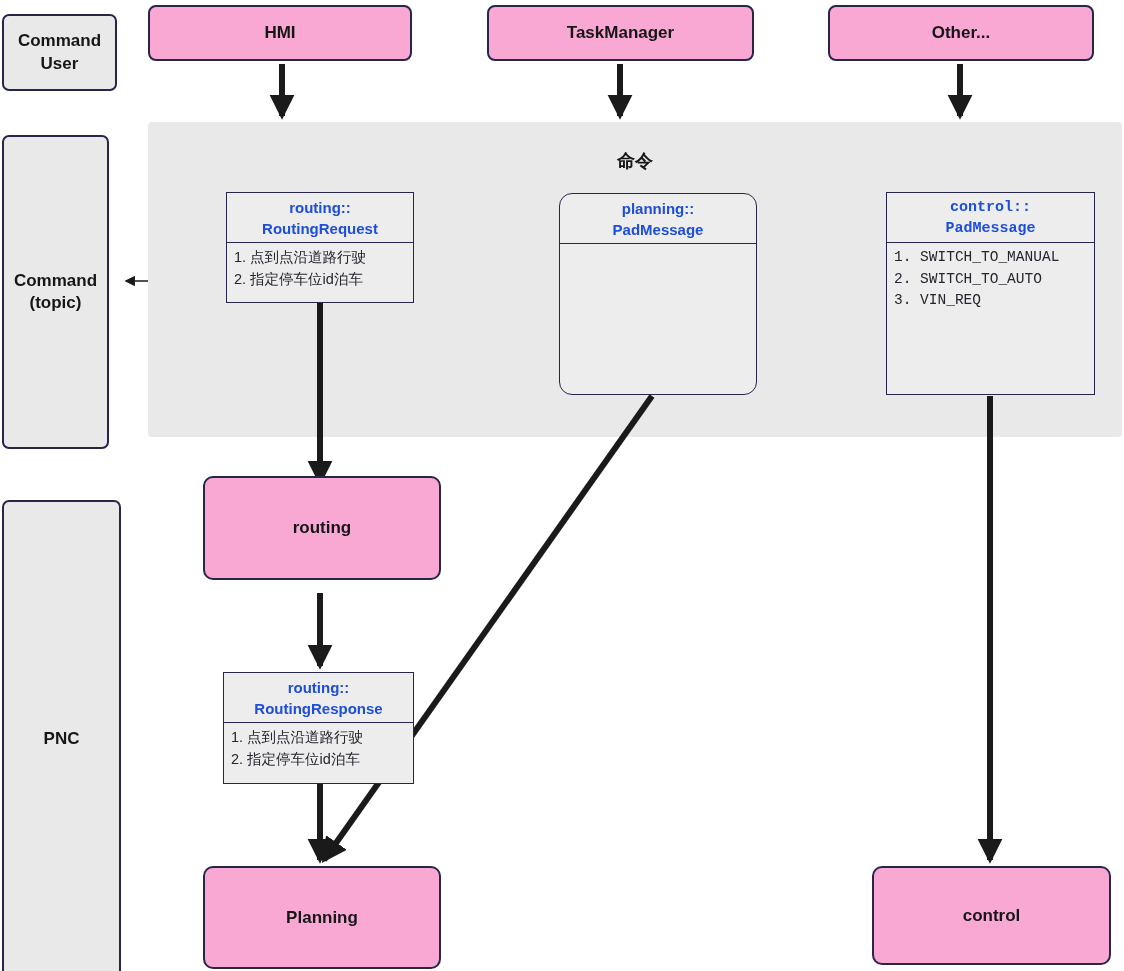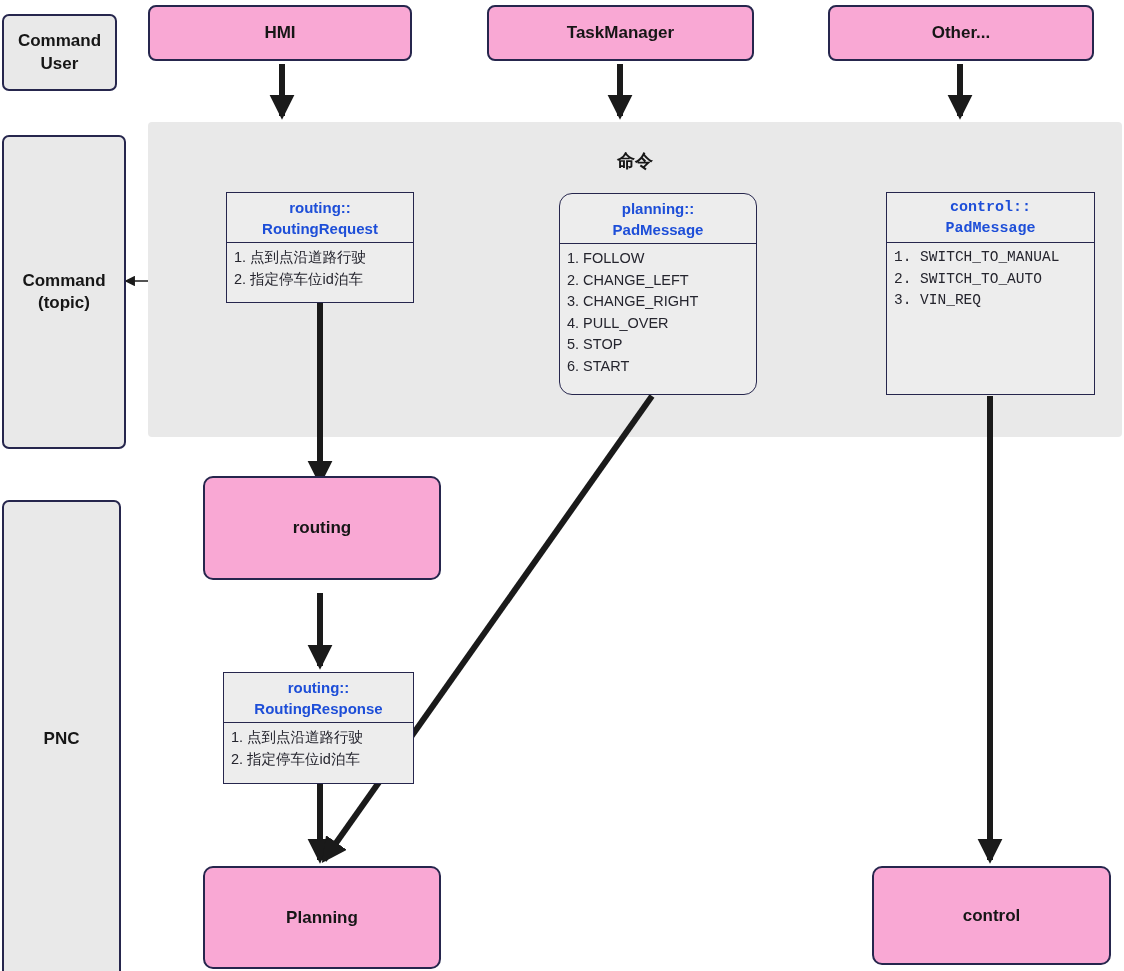--- a/index.html
+++ b/index.html
@@ -98,21 +98,21 @@
 <div class="abs node" style="left:148px; top:5px; width:264px; height:56px;">
   <span>HMI</span>
 </div>
 <div class="abs node" style="left:487px; top:5px; width:267px; height:56px;">
   <span>TaskManager</span>
 </div>
 <div class="abs node" style="left:828px; top:5px; width:266px; height:56px;">
   <span>Other...</span>
 </div>
 
-<div class="abs lane" style="left:2px; top:123px; width:124px; height:314px;">
+<div class="abs lane" style="left:2px; top:123px; width:107px; height:314px;">
   <span>Command (topic)</span>
 </div>
 <div class="abs lane" style="left:2px; top:488px; width:119px; height:478px;">
   <span>PNC</span>
 </div>
 
 <div class="abs msgbox" style="left:226px; top:192px; width:188px; height:111px;">
   <div class="msg-header">
     <div>routing::</div>
     <div>RoutingRequest</div>
@@ -120,28 +120,20 @@
   <div class="msg-body">
     <div>1. 点到点沿道路行驶</div>
     <div>2. 指定停车位id泊车</div>
   </div>
 </div>
 
 <div class="abs msgbox" style="left:559px; top:193px; width:198px; height:202px;border-radius:13px;">
   <div class="msg-header">
     <div>planning::</div>
     <div>PadMessage</div>
-  </div>
-  <div class="msg-body">
-    <div>1. FOLLOW</div>
-    <div>2. CHANGE_LEFT</div>
-    <div>3. CHANGE_RIGHT</div>
-    <div>4. PULL_OVER</div>
-    <div>5. STOP</div>
-    <div>6. START</div>
   </div>
 </div>
 
 <div class="abs msgbox" style="left:886px; top:192px; width:209px; height:203px;font-family:Liberation Mono, monospace;">
   <div class="msg-header">
     <div>control::</div>
     <div>PadMessage</div>
   </div>
   <div class="msg-body">
     <div>1. SWITCH_TO_MANUAL</div>

